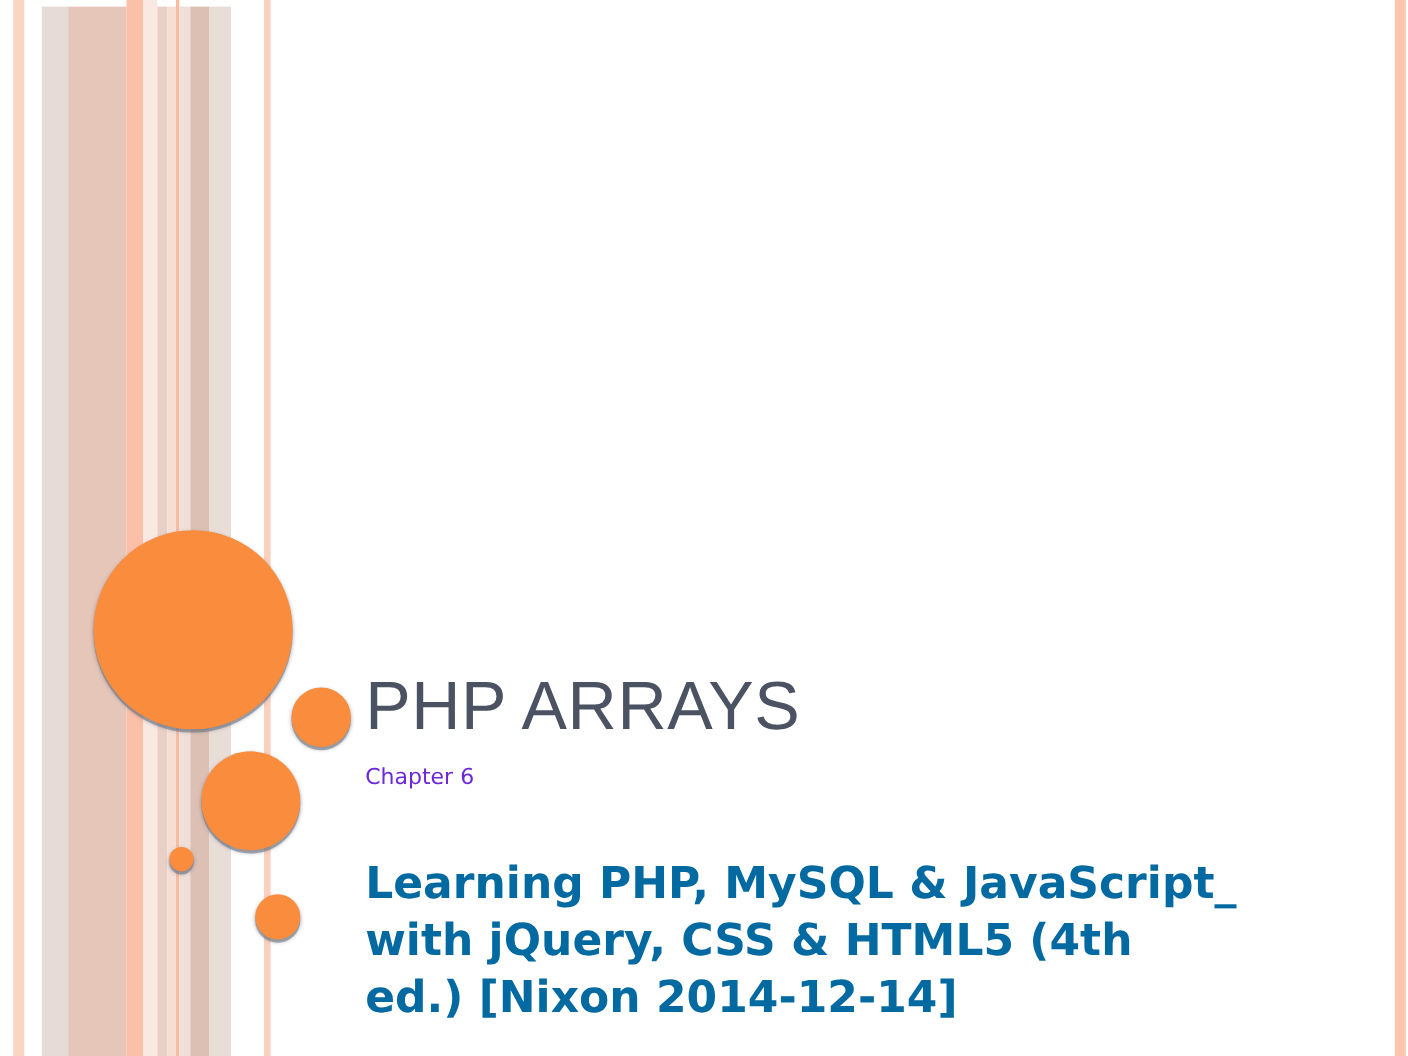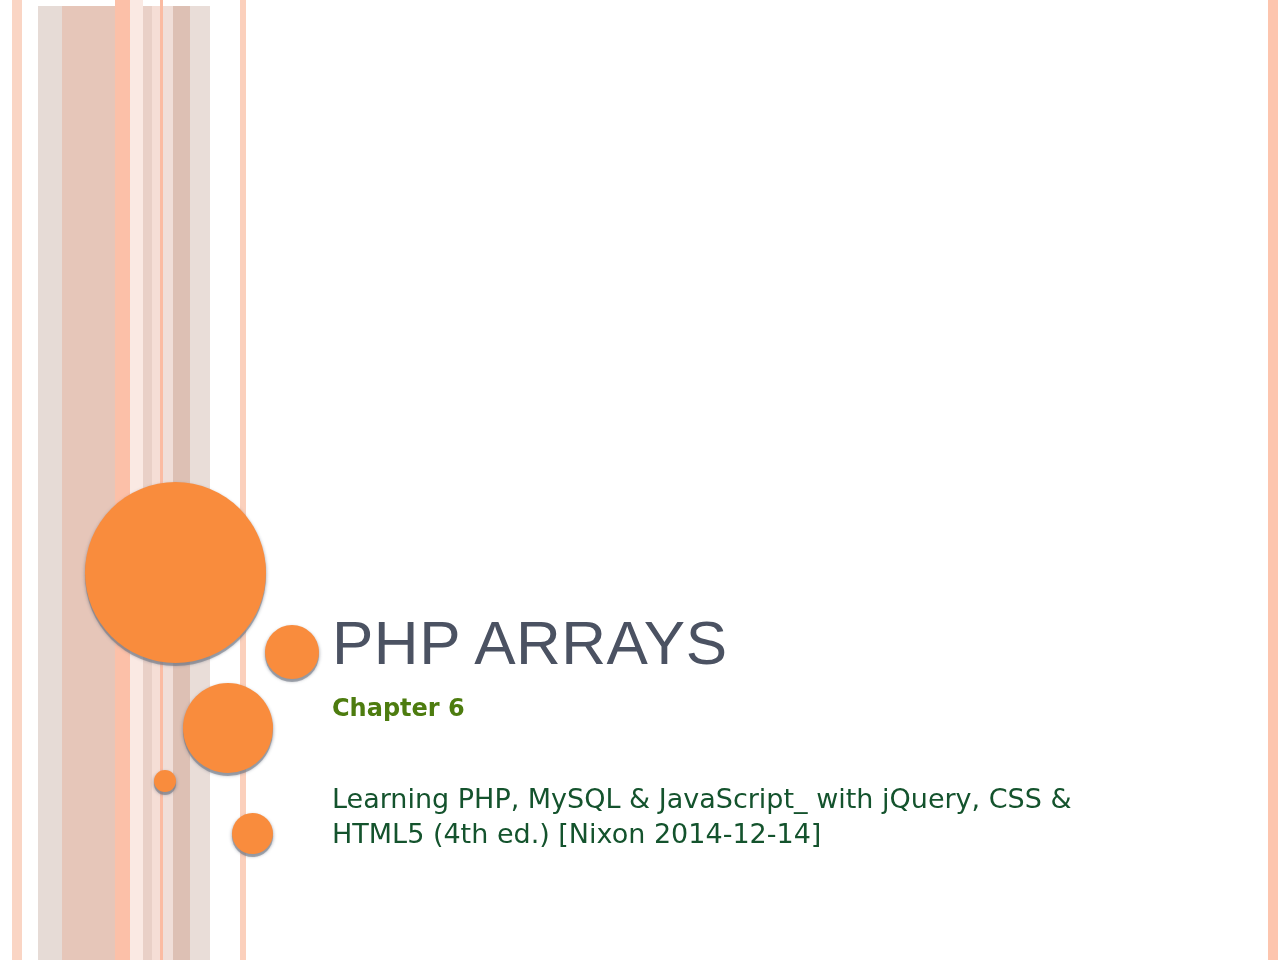--- a/index.html
+++ b/index.html
@@ -62,33 +62,33 @@
     font-size: 62px;
     line-height: 1.0;
     letter-spacing: 0.5px;
     color: #4B5262;
     white-space: nowrap;
   }
   #chapter-label {
     margin: 0;
     padding-top: 22px;
     font-family: "DejaVu Sans", "Liberation Sans", sans-serif;
-    font-weight: 700;
-    font-size: 24px;
+    font-weight: 400;
+    font-size: 20px;
     line-height: 1.0;
-    color: #4d7c0f;
+    color: #6d28d9;
   }
   #source-reference {
     margin: 0;
     padding-top: 61px;
     font-family: "DejaVu Sans", "Liberation Sans", sans-serif;
-    font-weight: 400;
-    font-size: 27px;
+    font-weight: 700;
+    font-size: 40px;
     line-height: 1.30;
-    color: #14532d;
+    color: #0369a1;
     width: 800px;
   }
 </style>
 </head>
 <body>
 
 <div id="slide">
 
   <div id="stripe-band">
       <div class="stripe" style="left: 12px; width: 10px; background: rgb(250, 213, 196);"></div>

